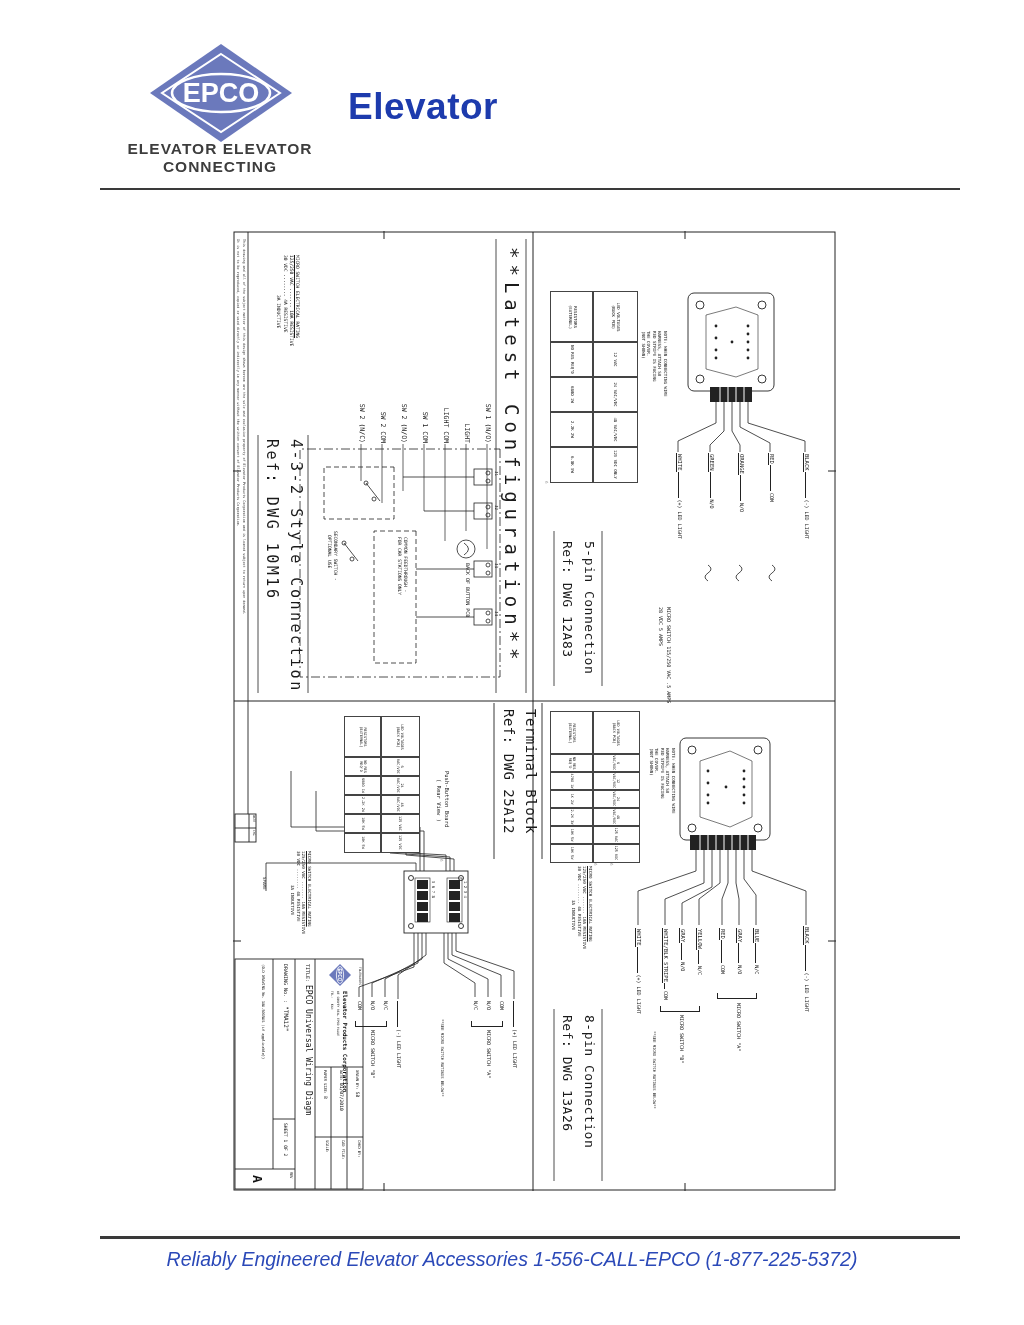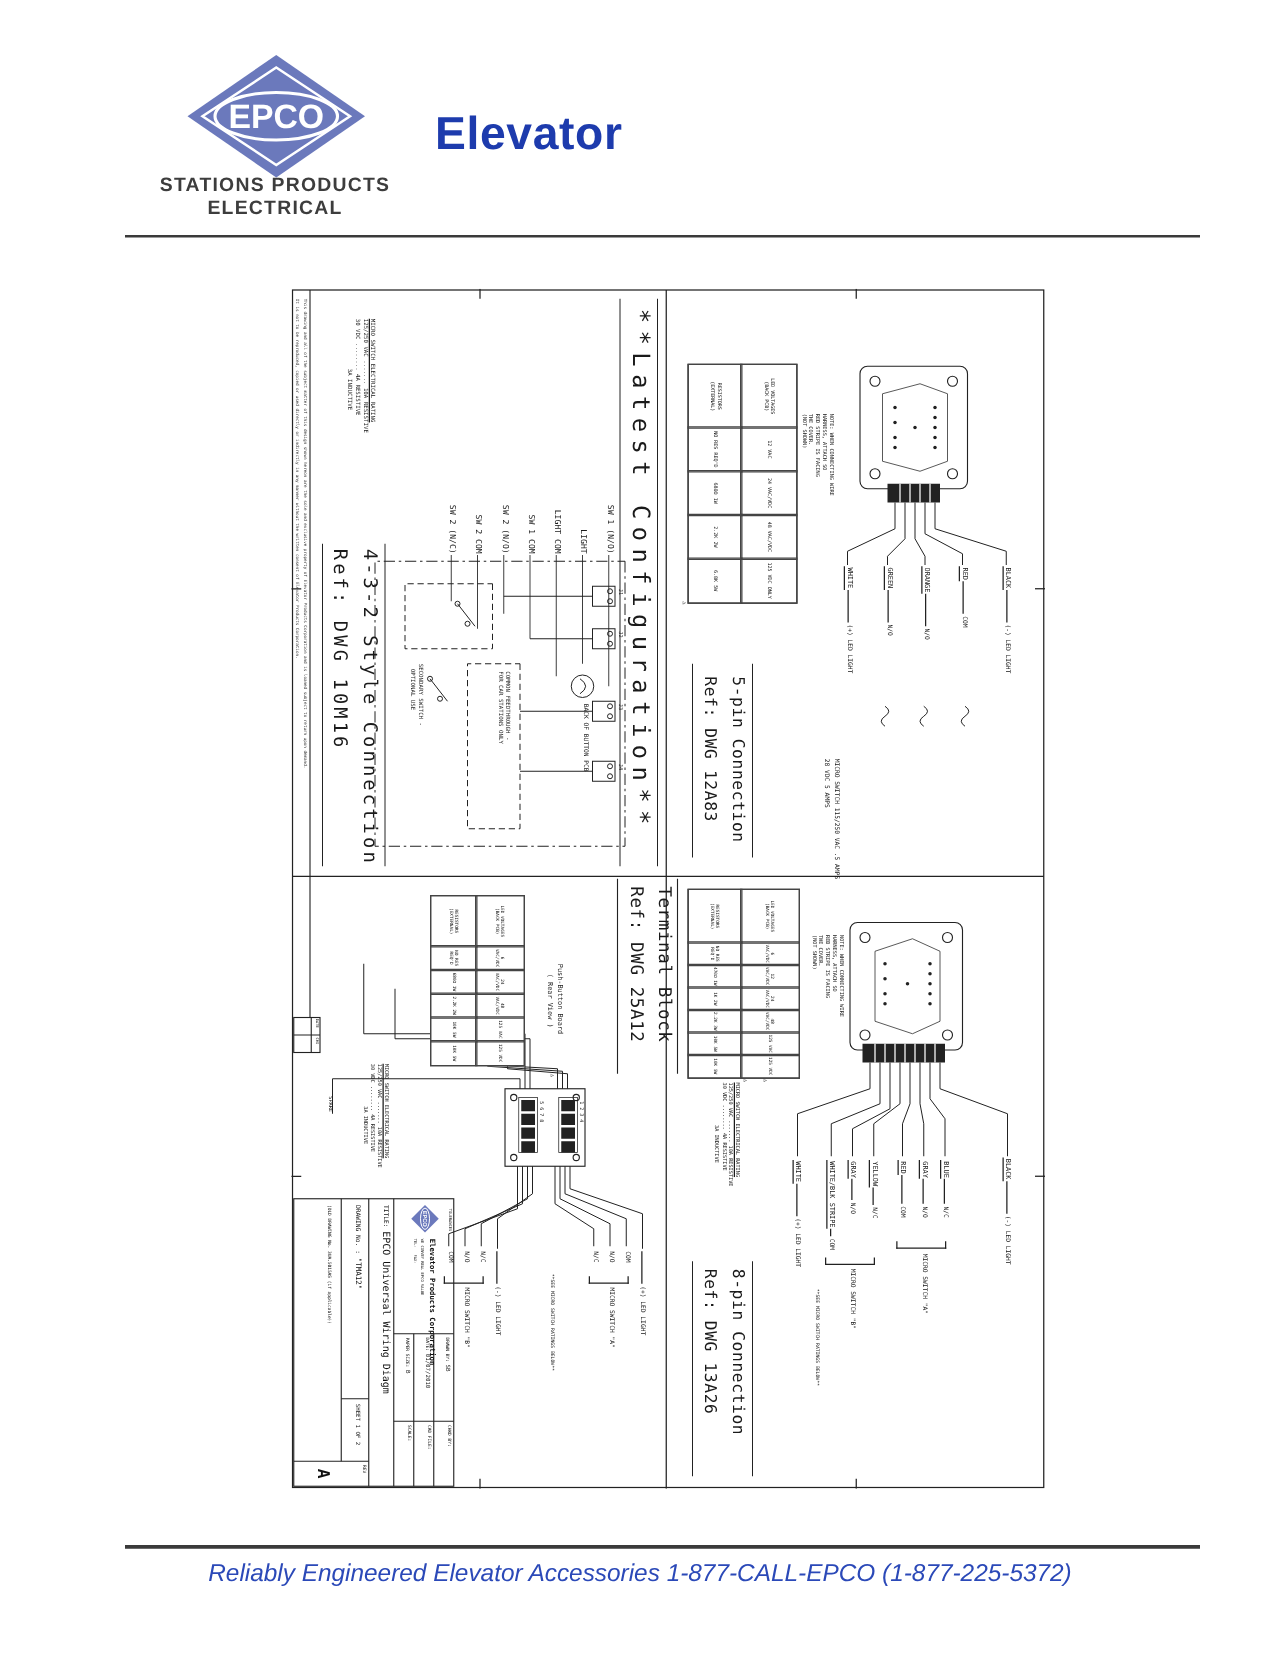--- a/index.html
+++ b/index.html
@@ -47,22 +47,22 @@
   <svg class="abs" style="left:146px;top:42px;" width="150" height="102" viewBox="0 0 150 102">
     <polygon points="75,2 146,51 75,100 4,51" fill="#6b79bc"></polygon>
     <polygon points="75,12 134,51 75,90 16,51" fill="none" stroke="#ffffff" stroke-width="2"></polygon>
     <line x1="57" y1="7" x2="38" y2="22" stroke="#ffffff" stroke-width="5"></line>
     <line x1="112" y1="80" x2="93" y2="95" stroke="#ffffff" stroke-width="5"></line>
     <ellipse cx="75" cy="51" rx="49" ry="19" fill="#6b79bc" stroke="#ffffff" stroke-width="2.5"></ellipse>
     <text x="75" y="60" text-anchor="middle" font-family="Liberation Sans,sans-serif" font-size="27" font-weight="bold" fill="#ffffff">EPCO</text>
   </svg>
   <div id="page-title">Elevator</div>
   <div id="org-name">
-    <div>STATIONS PRODUCTS</div>
-    <div>ELECTRICAL</div>
+    <div>ELEVATOR ELEVATOR</div>
+    <div>CONNECTING</div>
   </div>
   <div class="rule" style="top:188px;height:2px;"></div>
 </div>
 
 <div id="sheet-wrap">
 <div id="sheet">
 
   <svg width="960" height="603" viewBox="0 0 960 603" style="stroke:#2a2a2a;fill:none;">
     <g stroke="#222" stroke-width="1" fill="none">
       <rect x="1" y="1" width="958" height="601"></rect>
@@ -581,14 +581,14 @@
   <div class="tbt" style="left:599px;top:581px;font-size:3px;">CHG</div>
 
   <div class="disc" style="left:8px;top:590px;">This drawing and all of the subject matter of this design shown hereon are the sole and exclusive property of Elevator Products Corporation and is loaned subject to return upon demand.</div>
   <div class="disc" style="left:8px;top:595.5px;">It is not to be reproduced, copied or used directly or indirectly in any manner without the written consent of Elevator Products Corporation.</div>
 
 </div>
 </div>
 
 <div>
   <div class="rule" style="top:1236px;height:2.5px;"></div>
-  <div id="footer-text">Reliably Engineered Elevator Accessories  1-877-CALL-EPCO   (1-877-225-5372)</div>
+  <div id="footer-text">Reliably Engineered Elevator Accessories  1-556-CALL-EPCO   (1-877-225-5372)</div>
 </div>
 
 </body></html>

